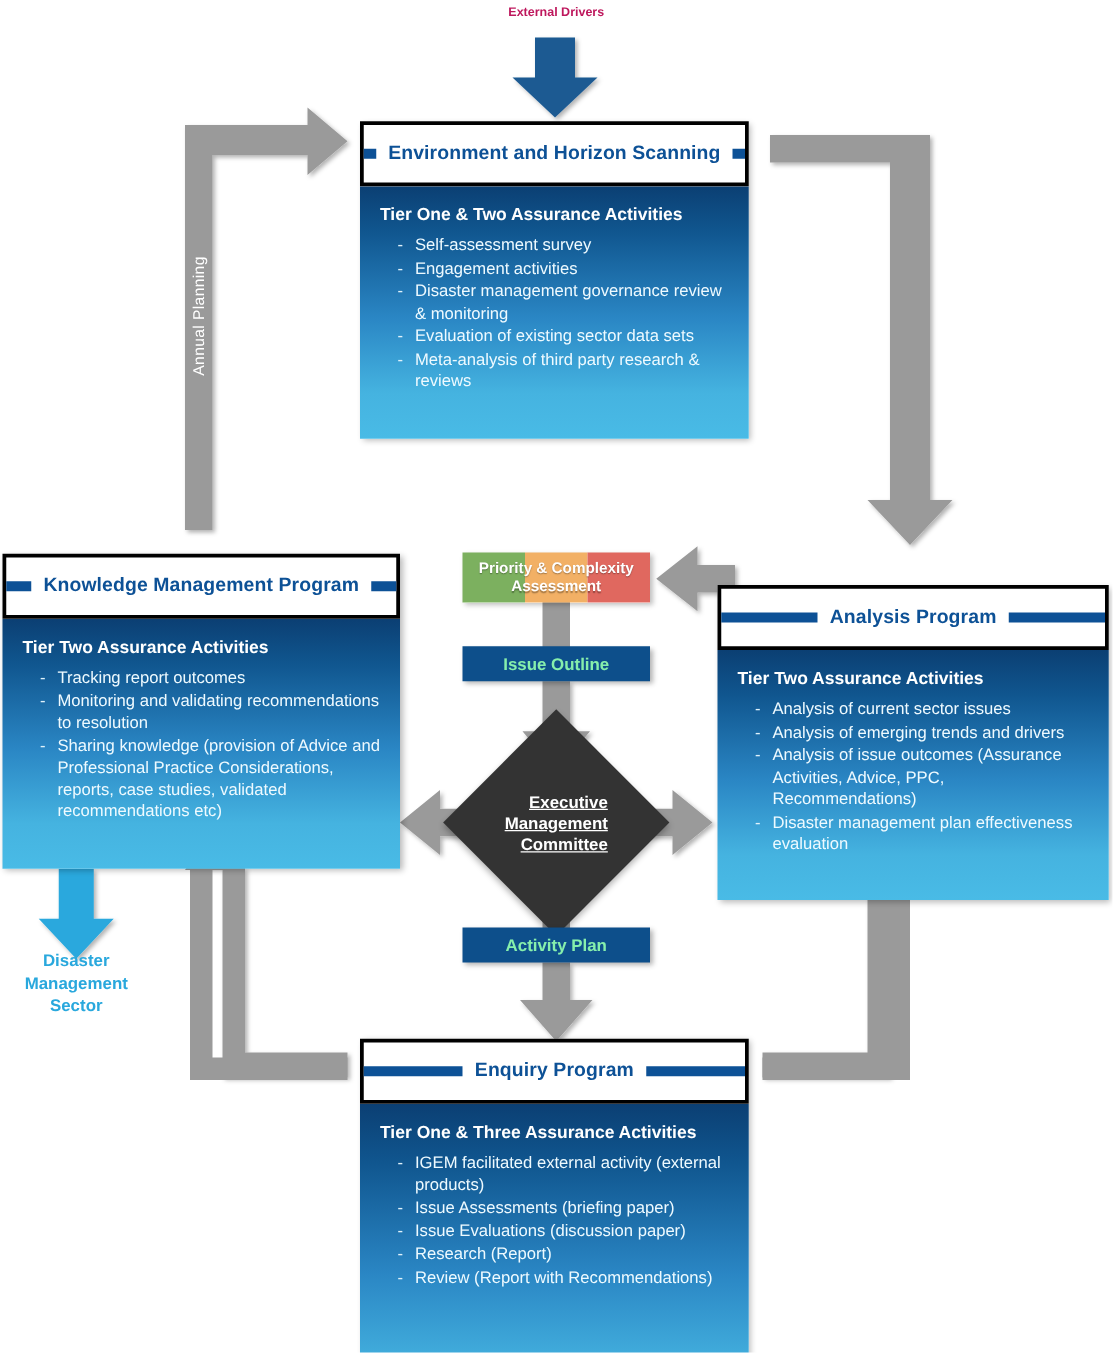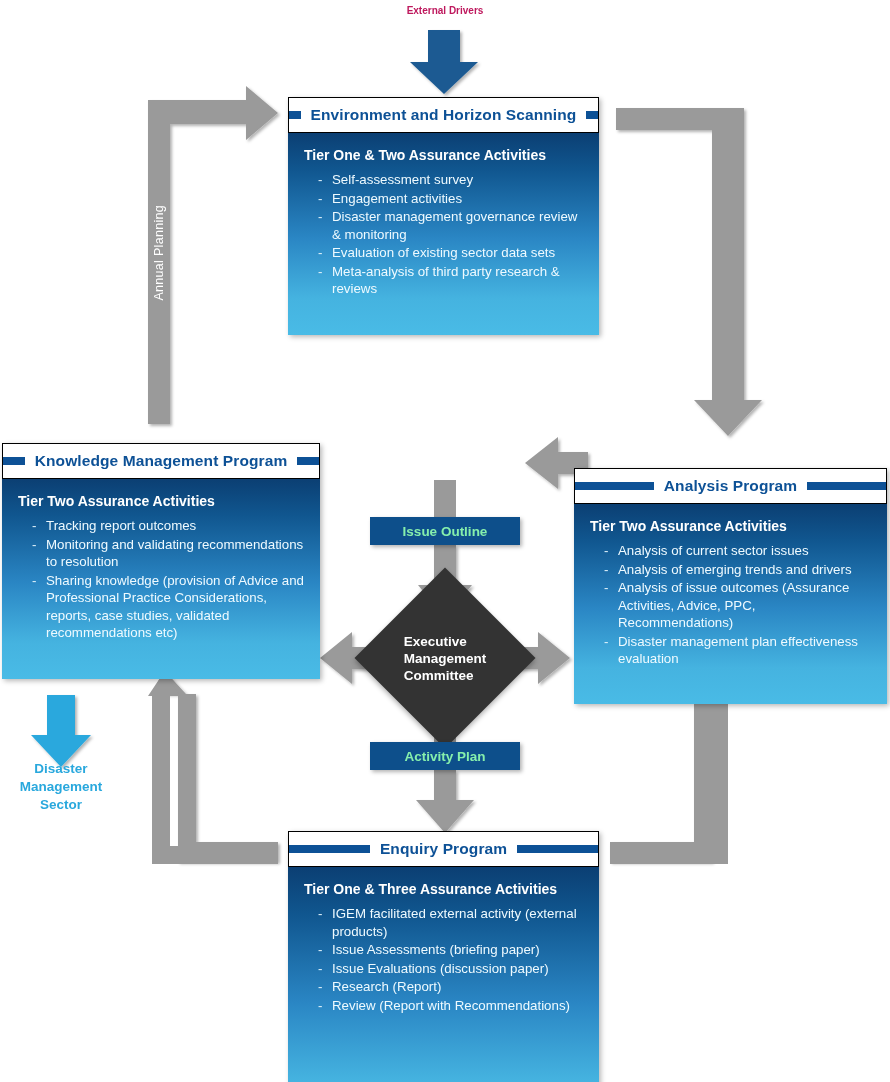--- a/index.html
+++ b/index.html
@@ -6,22 +6,22 @@
   body{
     width:890px;height:1082px;background:#ffffff;
     font-family:"Liberation Sans", sans-serif;
     position:relative;overflow:hidden;
   }
   .stage{position:absolute;left:0;top:0;width:890px;height:1082px;}
 
   
   .card{position:absolute;box-shadow:2px 2px 5px rgba(0,0,0,.28);}
   .card .titlebar{
-    background:#ffffff;border:1px solid #000000;
-    height:36px;display:flex;align-items:center;justify-content:center;
+    background:#ffffff;border:3px solid #000000;
+    height:52px;display:flex;align-items:center;justify-content:center;
     position:relative;box-sizing:border-box;
   }
   .card .titlebar .title{
     color:#0d5196;font-weight:bold;font-size:15.5px;
     letter-spacing:.1px;white-space:nowrap;z-index:2;
     padding:0 10px;background:#fff;
   }
   .card .titlebar .dash{
     position:absolute;top:50%;transform:translateY(-50%);
     height:8px;background:#0d5196;
@@ -60,22 +60,22 @@
     text-shadow:0 1px 1px rgba(0,0,0,.35);
   }
 
   
   .diamond{
     position:absolute;background:#333333;
     transform:rotate(45deg);box-shadow:2px 2px 5px rgba(0,0,0,.3);z-index:5;
   }
   .diamond-label{
     position:absolute;display:flex;align-items:center;justify-content:center;
-    text-align:left;color:#ffffff;font-weight:bold;font-size:13.5px;
-    line-height:17px;z-index:7;pointer-events:none;
+    text-align:right;color:#ffffff;font-weight:bold;font-size:13.5px;
+    line-height:17px;z-index:7;pointer-events:none;text-decoration:underline;
   }
 
   
   .extlabel{
     position:absolute;color:#be185d;font-weight:bold;font-size:10px;
     text-align:center;
   }
   .dmslabel{
     position:absolute;color:#29a8dd;font-weight:bold;font-size:13.5px;
     line-height:18px;text-align:center;
@@ -206,20 +206,31 @@
       <ul>
         <li><span class="dashmark">-</span><span>IGEM facilitated external activity (external products)</span></li>
         <li><span class="dashmark">-</span><span>Issue Assessments (briefing paper)</span></li>
         <li><span class="dashmark">-</span><span>Issue Evaluations (discussion paper)</span></li>
         <li><span class="dashmark">-</span><span>Research (Report)</span></li>
         <li><span class="dashmark">-</span><span>Review (Report with Recommendations)</span></li>
       </ul>
     </div>
   </div>
 
+  <div class="pcbox" style="left:370px;top:442px;width:150px;height:40px;">
+    <div class="seg" style="background:#7cb05f;"></div>
+    <div class="seg" style="background:#f2b065;"></div>
+    <div class="seg" style="background:#e0685f;"></div>
+    <div class="pclabel">
+      <div>
+        <div>Priority &amp; Complexity</div>
+        <div>Assessment</div>
+      </div>
+    </div>
+  </div>
 
   <div class="labelbox" style="left:370px;top:517px;width:150px;height:28px;">Issue Outline</div>
 
   <div class="diamond" style="left:381px;top:594px;width:128px;height:128px;"></div>
   <div class="diamond-label" style="left:381px;top:594px;width:128px;height:128px;">
     <div>
       <div>Executive</div>
       <div>Management</div>
       <div>Committee</div>
     </div>

